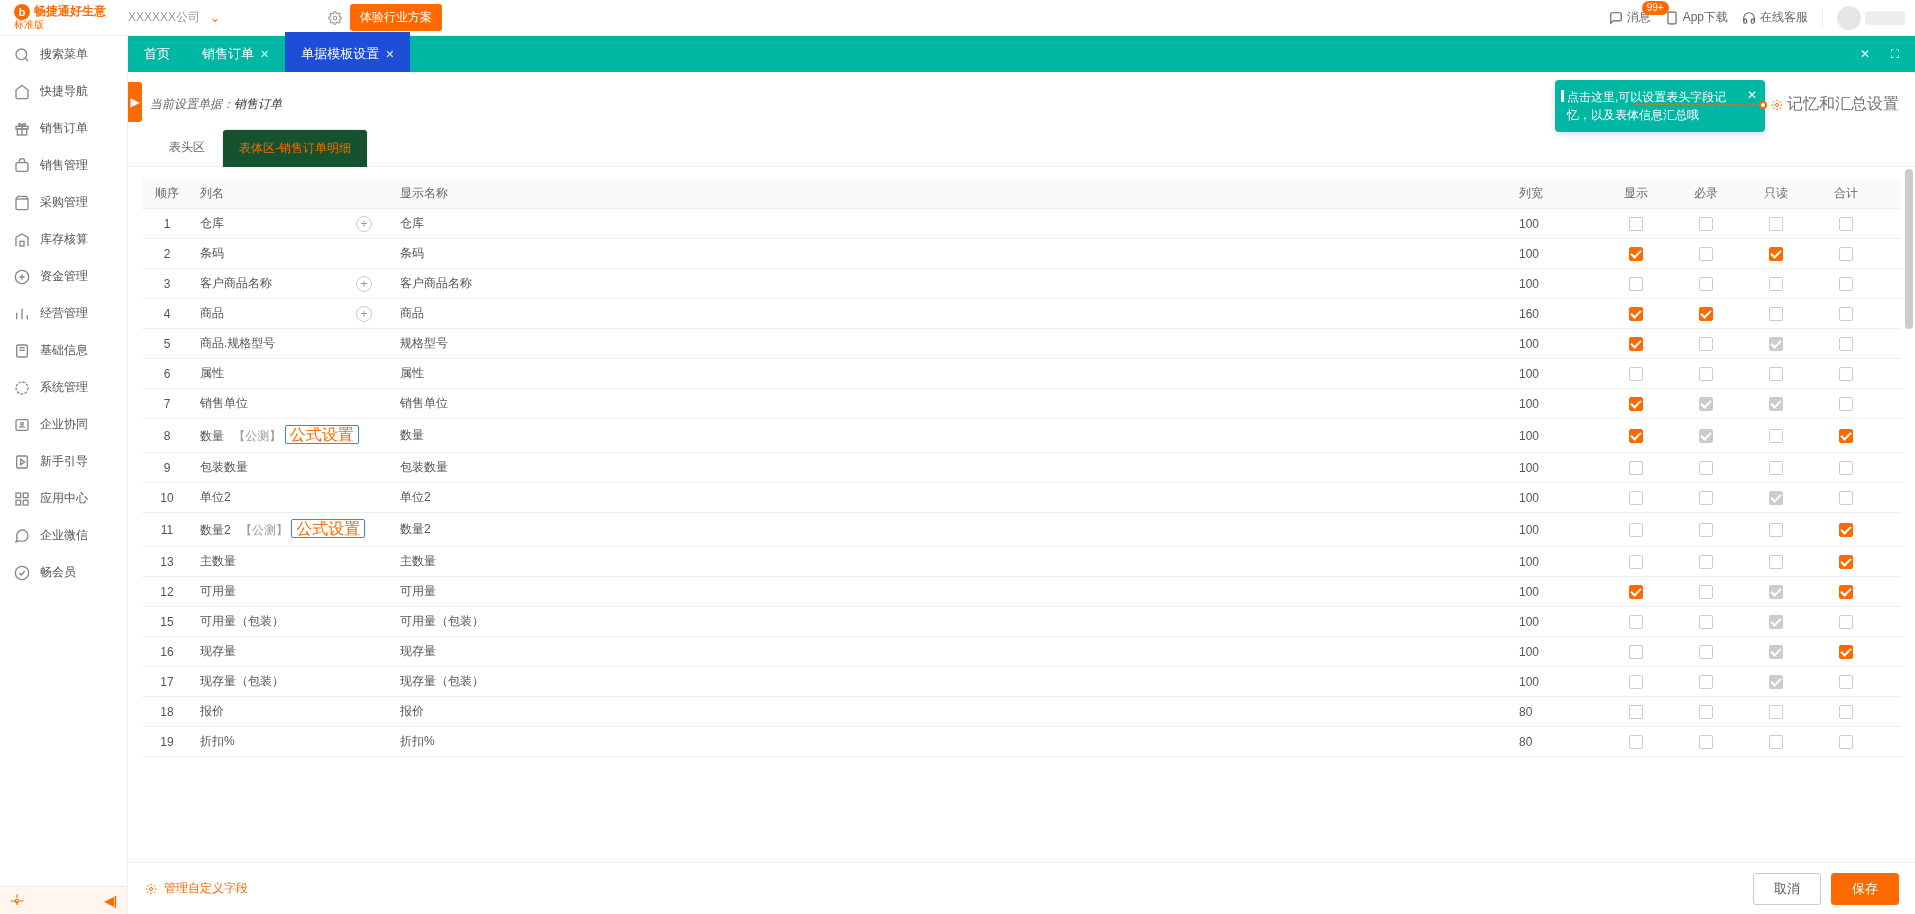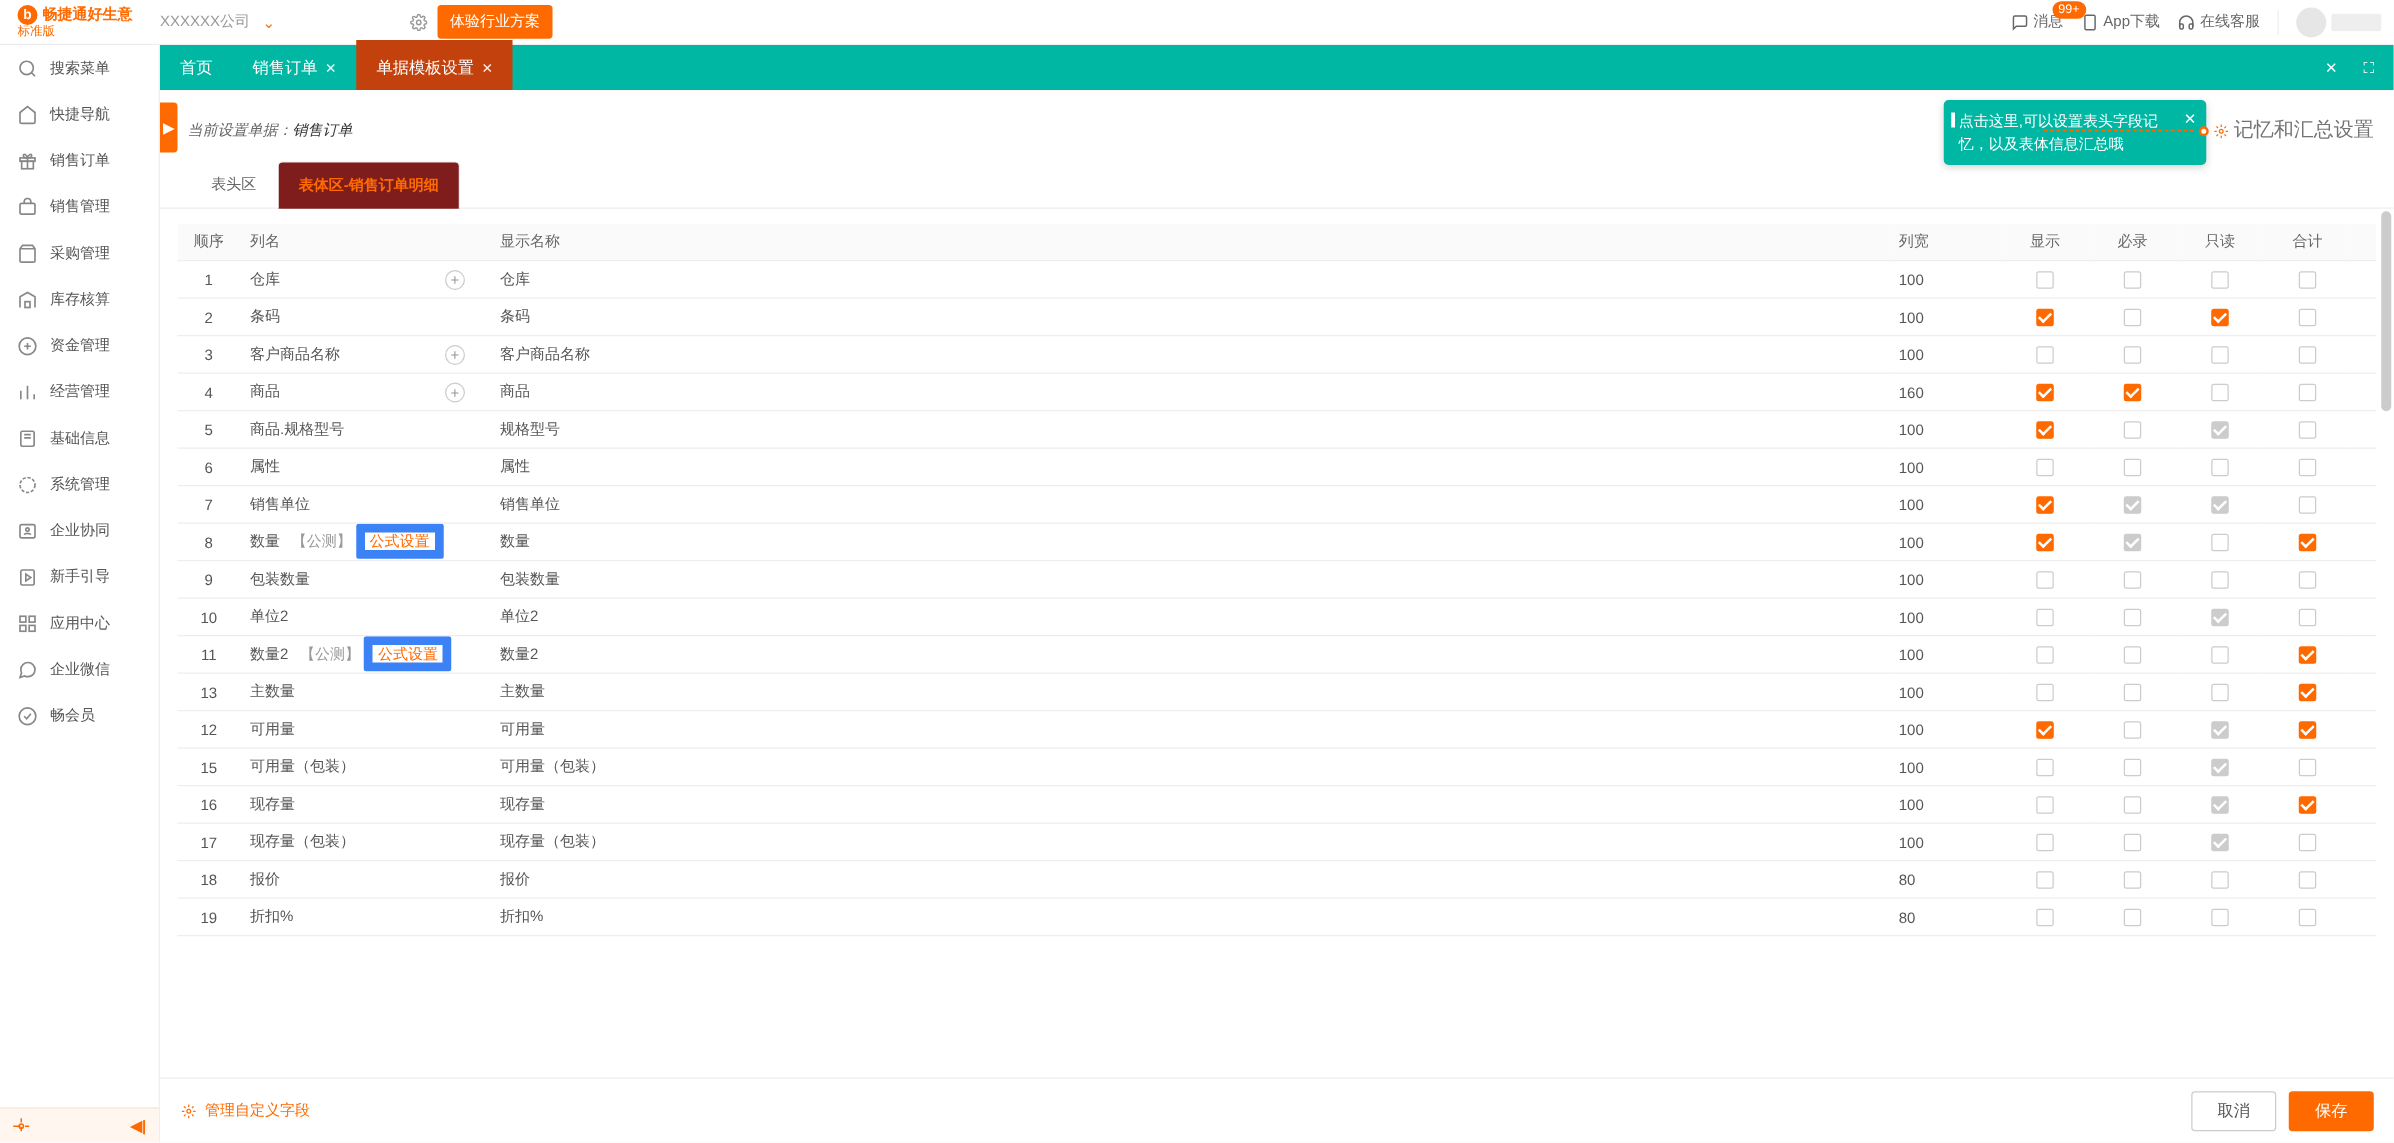--- a/index.html
+++ b/index.html
@@ -30,21 +30,21 @@
   .side-list { flex:1; overflow:auto; }
   .side-item { display:flex; align-items:center; gap:10px; padding:10px 14px; color:#555; cursor:pointer; }
   .side-ico { width:16px; height:16px; display:inline-flex; align-items:center; justify-content:center; color:#888; }
   .side-bottom { height:28px; background:#fff6ef; display:flex; align-items:center; justify-content:space-between; padding:0 10px; border-top:1px solid #f3e6da;}
   .side-bottom .gear { color:#ff6a00; }
   .side-bottom .collapse { color:#ff6a00; font-weight:bold; }
   
   .main { flex:1; display:flex; flex-direction:column; min-width:0; }
   .tabbar { height:36px; background:#00b7a3; display:flex; align-items:center; color:#fff; position:relative; }
   .tab { height:44px; display:flex; align-items:center; padding:0 16px; gap:6px; cursor:pointer; font-size:13px; }
-  .tab-active { background:#c2410c;text-align:right; }
+  .tab-active { background:#1d4ed8;text-align:right; }
   .tab .x { font-size:11px; opacity:.9; }
   .tab-tools { margin-left:auto; display:flex; align-items:center; gap:6px; padding-right:8px; }
   .tab-tool { width:24px; height:24px; display:flex; align-items:center; justify-content:center; cursor:pointer; color:#fff; }
   
   .content { flex:1; background:#fff; position:relative; display:flex; flex-direction:column; min-height:0;}
   
   .crumb-row { display:flex; align-items:center; padding:10px 14px 0 0; position:relative; }
   .crumb-toggle { width:14px; height:40px; background:#ff6a00; color:#fff; display:flex; align-items:center; justify-content:center; cursor:pointer; border-radius:0 3px 3px 0; margin-right:8px;}
   .crumb-text { color:#666; font-size:12px; padding-top:4px;font-style:italic;}
   .crumb-text b { color:#333; font-weight:normal; }
@@ -56,35 +56,35 @@
   }
   .tip-pop::before { content:""; position:absolute; left:6px; top:10px; width:3px; height:12px; background:#fff; }
   .tip-pop .tip-x { position:absolute; right:8px; top:6px; cursor:pointer; color:#fff; font-size:12px;}
   .tip-line { position:absolute; right:16px; top:22px; display:flex; align-items:center; gap:4px; }
   .tip-line .dash { width:120px; border-top:1px dashed #ff6a00; }
   .tip-line .dot { width:8px; height:8px; border:2px solid #ff6a00; border-radius:50%; background:#fff; }
   .tip-link { color:#737373; font-size:16px; cursor:pointer; }
   
   .subtabs { display:flex; border-bottom:1px solid #eee; padding:0 24px; margin-top:6px;}
   .subtab { padding:10px 16px; border:1px solid transparent; border-bottom:none; color:#666; cursor:pointer; font-size:12px;}
-  .subtab.active { border-color:#eee; color:#ff6a00; border-radius:4px 4px 0 0; background:#7f1d1d; position:relative; top:1px;font-weight:bold;}
+  .subtab.active { border-color:#eee; color:#ff6a00; border-radius:4px 4px 0 0; background:#14532d; position:relative; top:1px;}
   
   .table-wrap { flex:1; overflow:auto; padding:12px 14px 0 14px; }
   table { width:100%; border-collapse:collapse; table-layout:fixed; }
   th, td { border-bottom:1px solid #eee; padding:6px 8px; text-align:left; font-size:12px; color:#555; height:27px; white-space:nowrap; overflow:hidden; text-overflow:ellipsis;}
   thead th { background:#fafafa; color:#666; font-weight:normal; position:sticky; top:0; }
   .col-seq { width:50px; text-align:center; }
   .col-name { width:200px; position:relative; }
   .col-disp { }
   .col-w { width:90px; }
   .col-chk { width:70px; text-align:center; }
   .col-scroll { width:20px; }
   .plus-ico { position:absolute; right:20px; top:50%; transform:translateY(-50%); width:16px; height:16px; border:1px solid #ccc; border-radius:50%; display:inline-flex; align-items:center; justify-content:center; color:#999; font-size:12px; cursor:pointer; background:#fff;}
   .tag-gray { color:#999; margin-left:6px; }
-  .link-orange { color:#ff6a00; border:7px solid #3b82f6; border-radius:2px; padding:0 4px; cursor:pointer; font-size:12px;margin-top:48px;}
+  .link-orange { color:#ff6a00; border:1px solid #3b82f6; border-radius:2px; padding:0 4px; cursor:pointer; font-size:16px;margin-top:48px;}
   
   .chk { width:14px; height:14px; border:1px solid #ccc; border-radius:2px; display:inline-block; vertical-align:middle; position:relative; background:#fff;}
   .chk.on { background:#ff6a00; border-color:#ff6a00; }
   .chk.on::after { content:""; position:absolute; left:3px; top:0px; width:4px; height:8px; border:solid #fff; border-width:0 2px 2px 0; transform:rotate(45deg);}
   .chk.dis { background:#f2f2f2; border-color:#ddd; }
   .chk.dis.on { background:#ccc; border-color:#ccc; }
   .chk.dis.on::after { border-color:#fff; }
   
   .vscroll { position:absolute; right:2px; top:2px; bottom:2px; width:8px; }
   .vscroll-thumb { position:absolute; left:0; right:0; top:0; height:160px; background:#ccc; border-radius:4px; }

